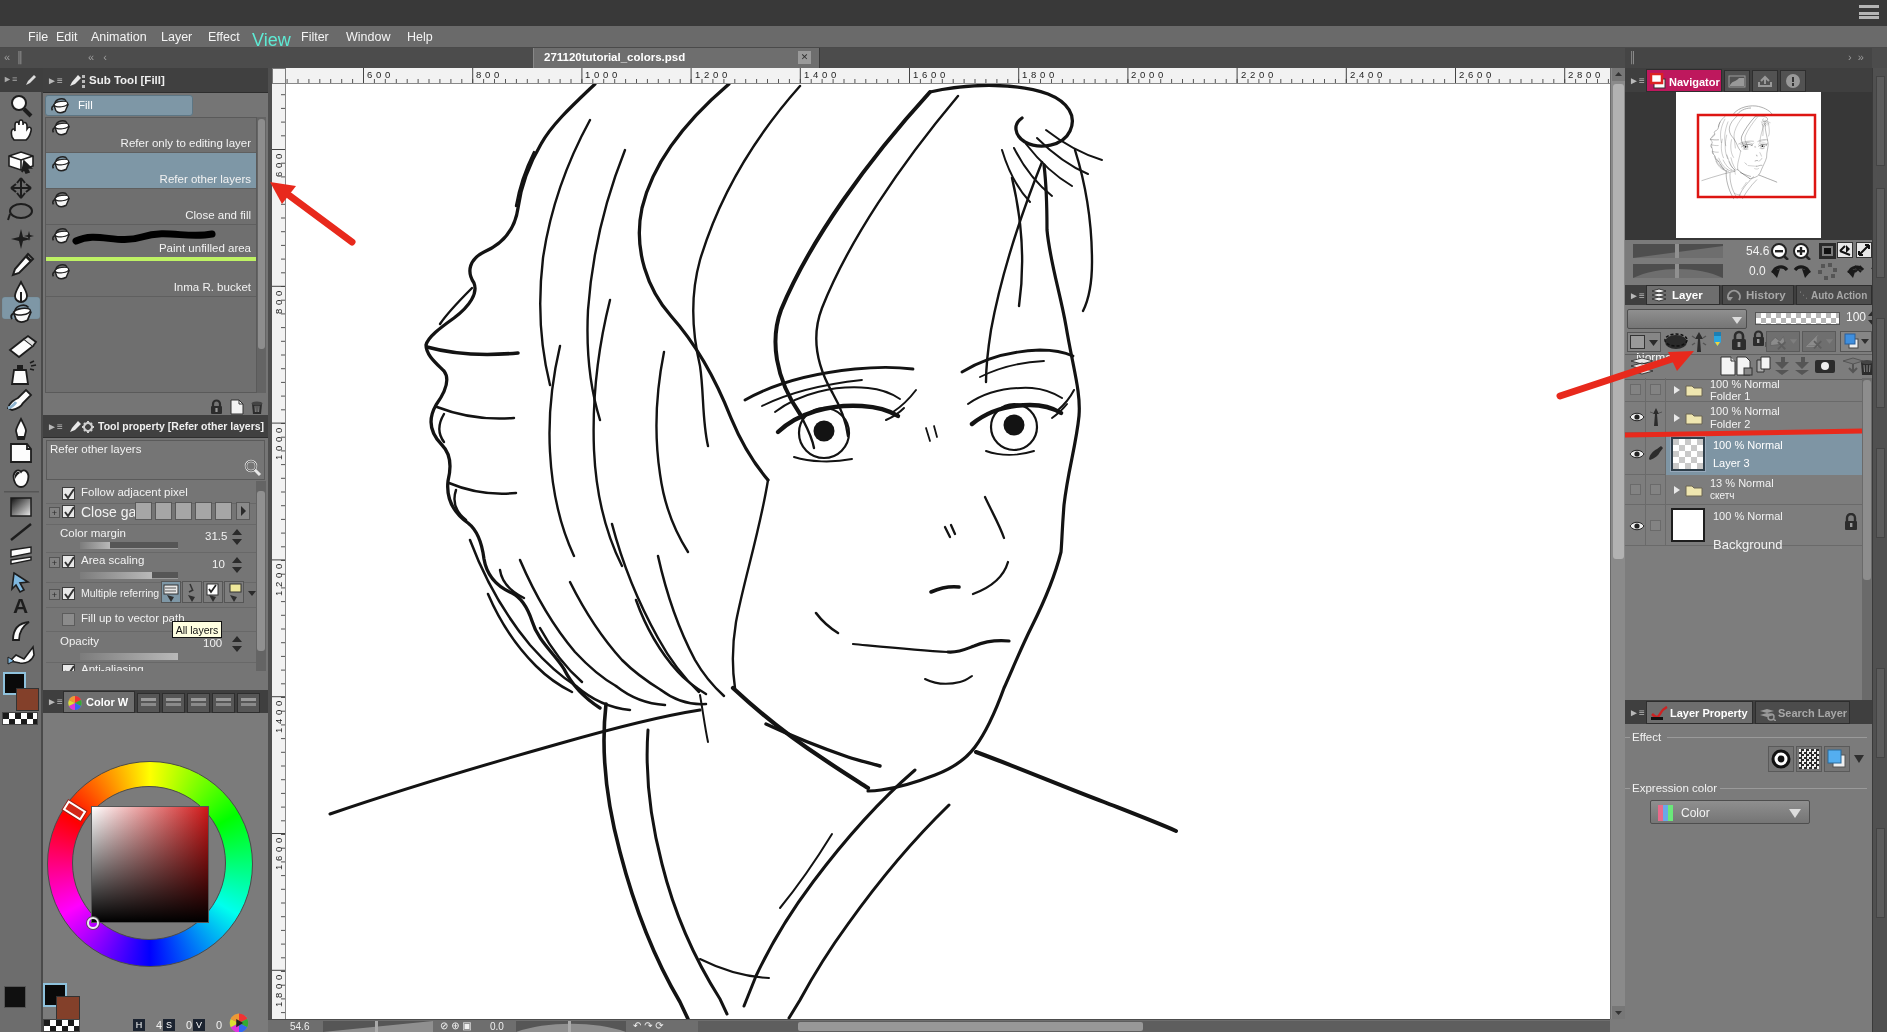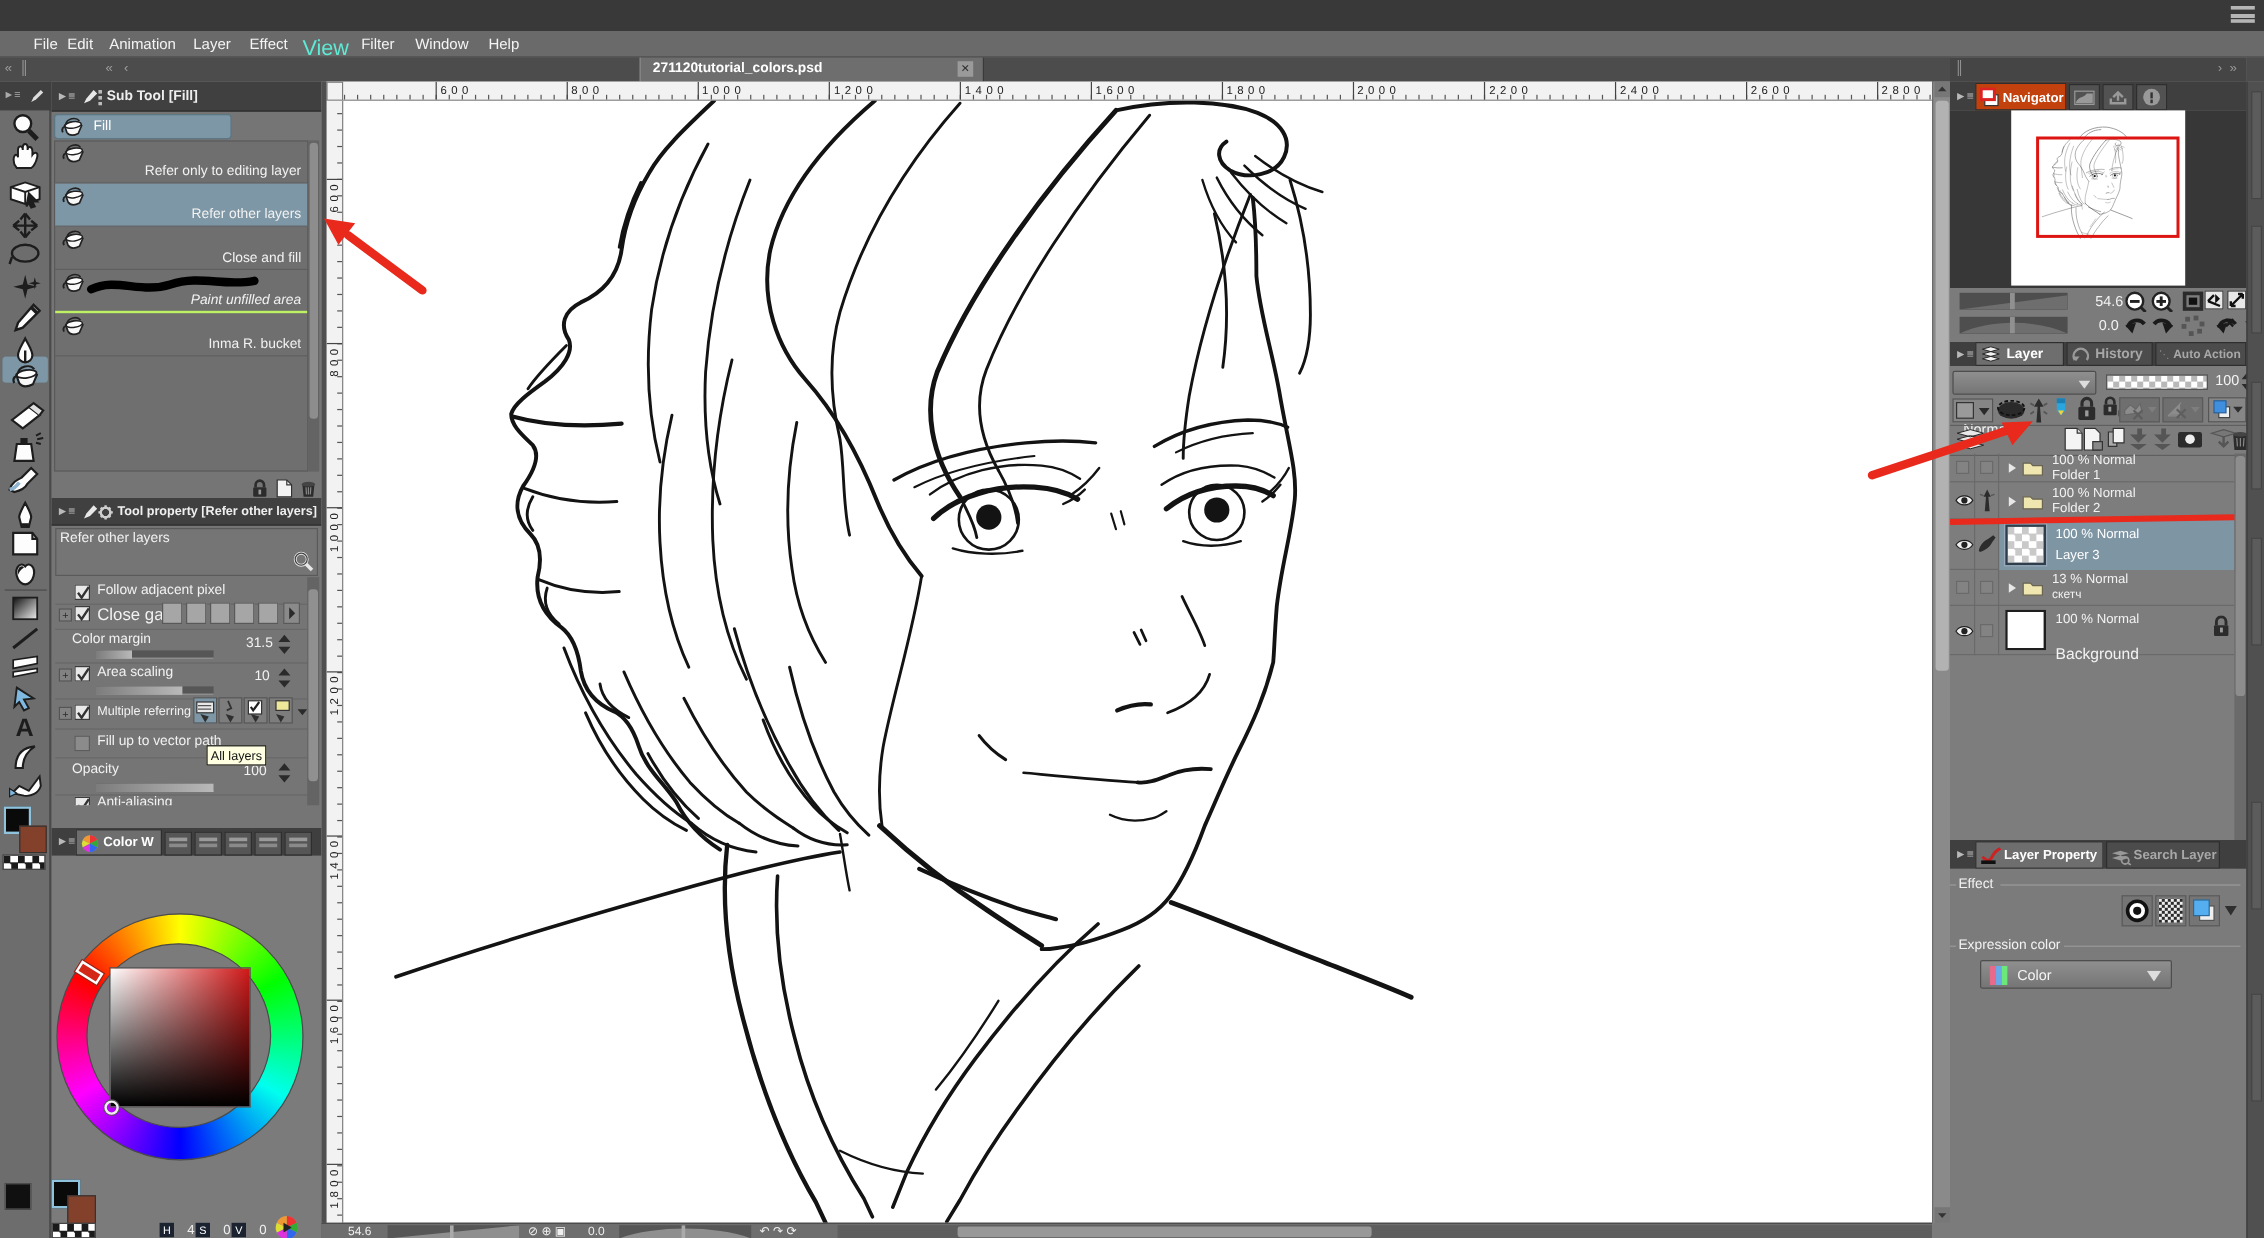--- a/index.html
+++ b/index.html
@@ -177,21 +177,21 @@
           <use href="#bk" transform="scale(0.95)"></use>
         </svg>
         <span style="position:absolute;right:5px;bottom:3px;color:#f2f2f2;font-size:11.5px;">Refer other layers</span>
       </div>
       <div class="abs" style="left:3px;top:121px;width:210px;height:36px;background:transparent;border-bottom:1px solid #5f5f5f;">
         <svg class="abs" style="left:5px;top:2px" width="22" height="18" viewBox="0 0 22 18">
           <use href="#bk" transform="scale(0.95)"></use>
         </svg>
         <span style="position:absolute;right:5px;bottom:3px;color:#f2f2f2;font-size:11.5px;">Close and fill</span>
       </div>
-      <div class="abs" style="left:3px;top:157px;width:210px;height:36px;background:transparent;border-bottom:2px solid #bef264;font-style:italic;">
+      <div class="abs" style="left:3px;top:157px;width:210px;height:36px;background:transparent;border-bottom:4px solid #bef264;">
         <svg class="abs" style="left:5px;top:2px" width="22" height="18" viewBox="0 0 22 18">
           <use href="#bk" transform="scale(0.95)"></use>
         </svg>
         <svg class="abs" style="left:26px;top:2px" width="150" height="22" viewBox="0 0 150 22">
           <path d="M4,14 C25,4 45,18 70,10 C95,2 115,12 140,7" stroke="#000" stroke-width="7" fill="none" stroke-linecap="round"></path>
         </svg>
         <span style="position:absolute;right:5px;bottom:3px;color:#f2f2f2;font-size:11.5px;">Paint unfilled area</span>
       </div>
       <div class="abs" style="left:3px;top:193px;width:210px;height:36px;background:transparent;border-bottom:1px solid #5f5f5f;">
         <svg class="abs" style="left:5px;top:2px" width="22" height="18" viewBox="0 0 22 18">
@@ -878,21 +878,21 @@
         </svg>
       </div>
     </div>
     <div class="abs" style="left:1625px;top:48px;width:247px;height:984px;background:#7b7b7b;">
       <div class="abs" style="left:0;top:0;width:247px;height:20px;background:#454545;">
         <span style="position:absolute;left:4px;top:3px;color:#9a9a9a;font-size:11px;">║</span>
         <span style="position:absolute;right:8px;top:3px;color:#9a9a9a;font-size:11px;">›&nbsp;&nbsp;»</span>
       </div>
       <div class="abs" style="left:0;top:20px;width:247px;height:24px;background:#3f3f3f;">
         <span class="panelbtn" style="position:absolute;left:4px;top:7px;">►≡</span>
-        <div class="abs" style="left:21px;top:1px;width:76px;height:23px;background:#c2410c;border:1px solid #2e2e2e;overflow:hidden;white-space:nowrap;">
+        <div class="abs" style="left:21px;top:1px;width:76px;height:23px;background:#be185d;border:1px solid #2e2e2e;overflow:hidden;white-space:nowrap;">
           <svg class="abs" style="left:3px;top:3px" width="17" height="17" viewBox="0 0 17 17">
             <rect x="4" y="6" width="11" height="9" fill="#fdfdfd" stroke="#333"></rect>
             <rect x="1" y="1" width="11" height="9" fill="#fff" stroke="#d22" stroke-width="2.5"></rect>
           </svg>
           <span style="position:absolute;left:22px;top:6px;color:#fff;font-weight:bold;font-size:11px;">Navigator</span>
         </div>
         <div class="abs" style="left:99px;top:2px;width:26px;height:22px;background:#525252;border:1px solid #2e2e2e;">
           <svg width="18" height="17" viewBox="0 0 18 17" style="margin:2px auto 0 3px">
             <path d="M2,12 C5,7 8,9 11,5 L16,5 L16,13 L2,13 Z" fill="#999"></path>
             <rect x="1" y="3" width="16" height="11" fill="none" stroke="#999"></rect>

